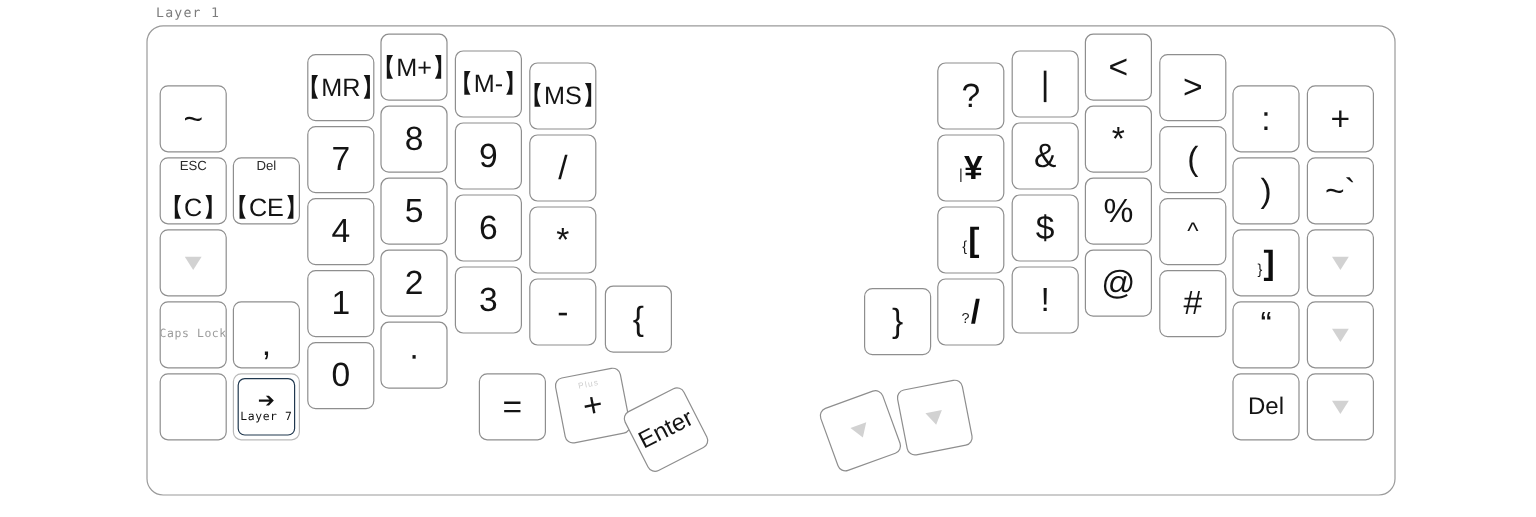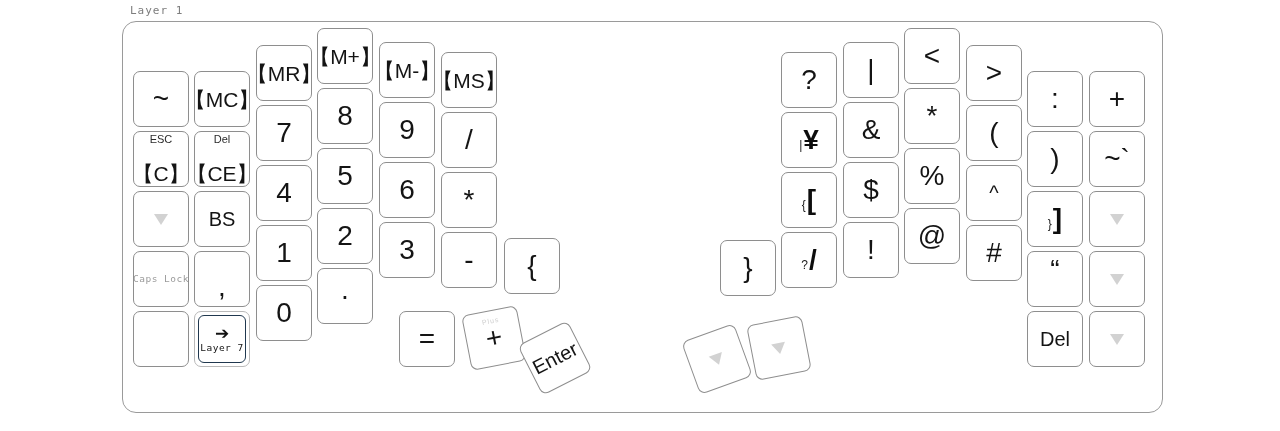--- a/index.html
+++ b/index.html
@@ -176,29 +176,23 @@
         <i class="tri"></i>
       </span>
   </div>
   <div class="key" style="left:133px; top:251px;">
     <span class="glyph tiny-word">Caps Lock</span>
   </div>
   <div class="key" style="left:133px; top:311px;">
     <span class="glyph"></span>
   </div>
 
-  <div class="key" style="left:194px; top:71px;">
-    <span class="glyph bracketed">【MC】</span>
-  </div>
   <div class="key" style="left:194px; top:131px;">
     <span class="sublabel">Del</span>
     <span class="glyph bracketed">【CE】</span>
-  </div>
-  <div class="key" style="left:194px; top:191px;">
-    <span class="glyph small-word">BS</span>
   </div>
   <div class="key" style="left:194px; top:251px;">
     <span class="glyph big" style="position:relative; top:8px;">,</span>
   </div>
   <div class="key highlight" style="left:194px; top:311px;">
     <div class="inner-ring"></div>
     <span class="arrow">➔</span>
     <span class="glyph tiny-word" style="color:#111;">Layer 7</span>
   </div>
 

